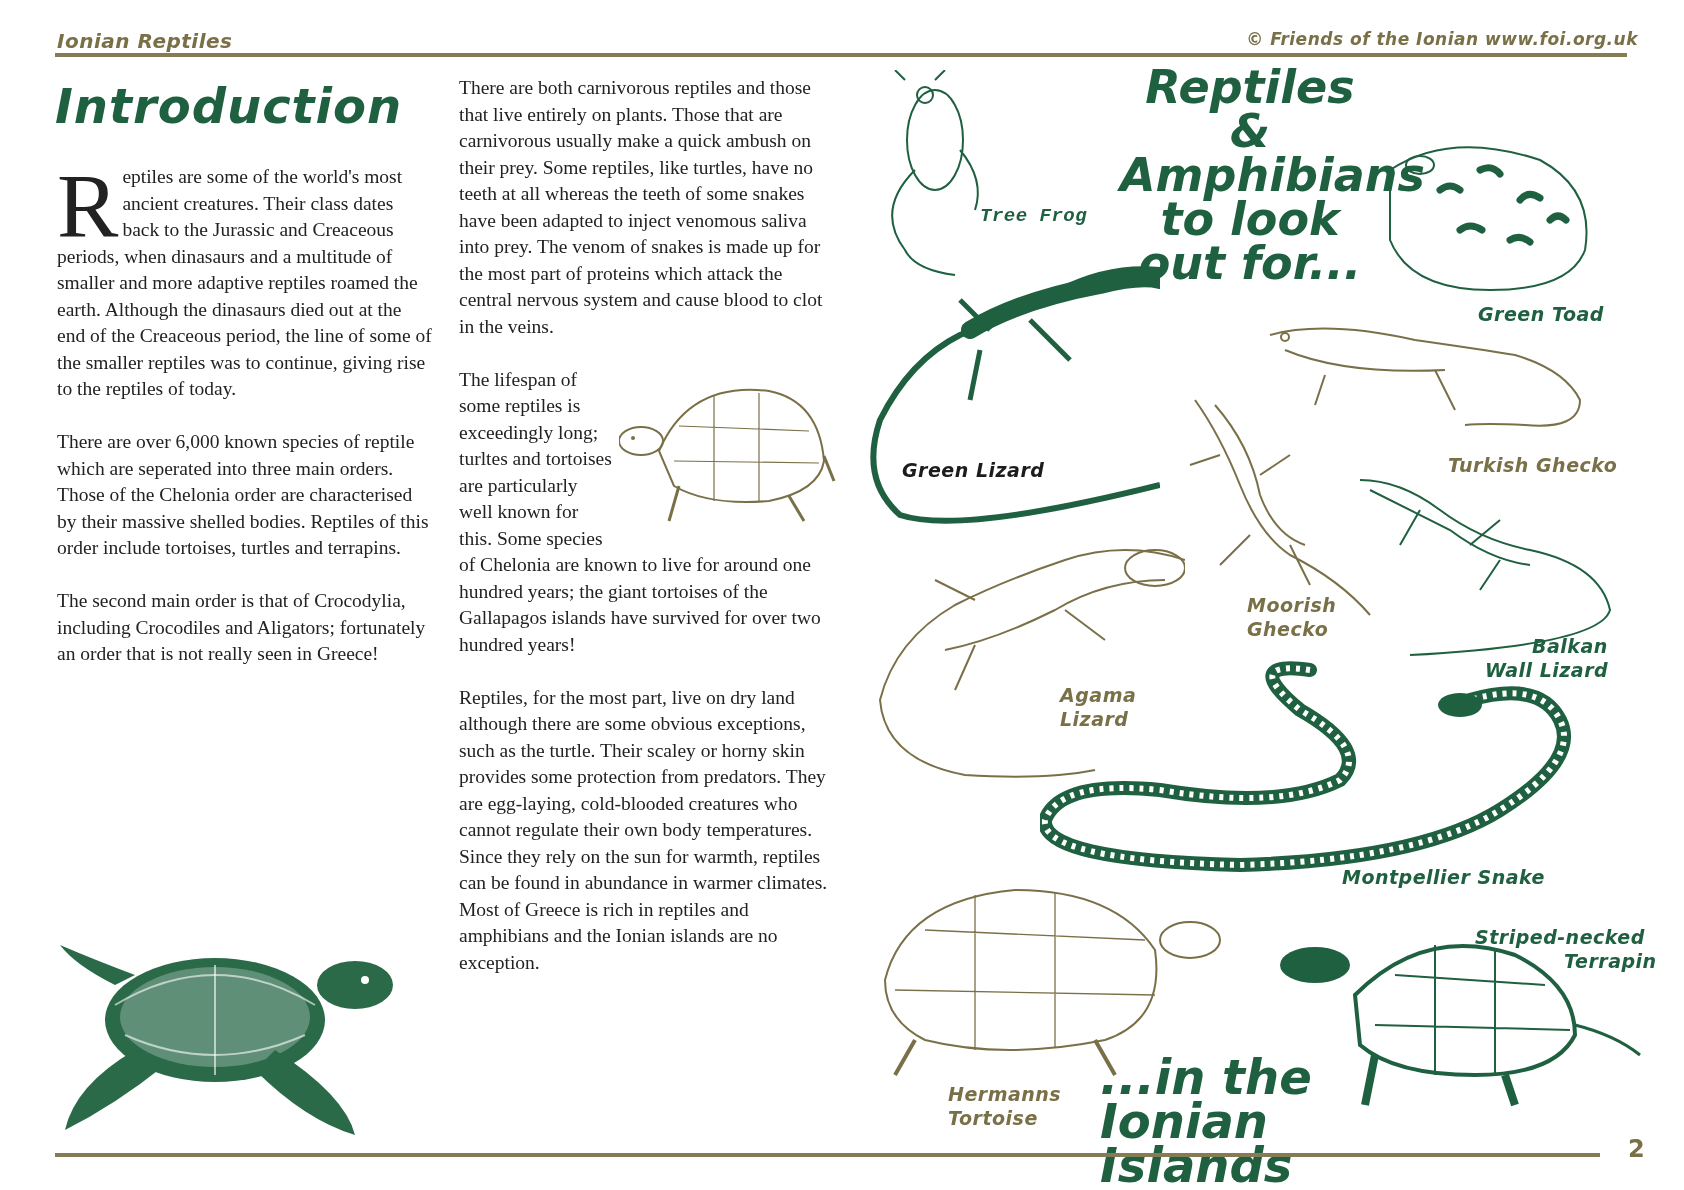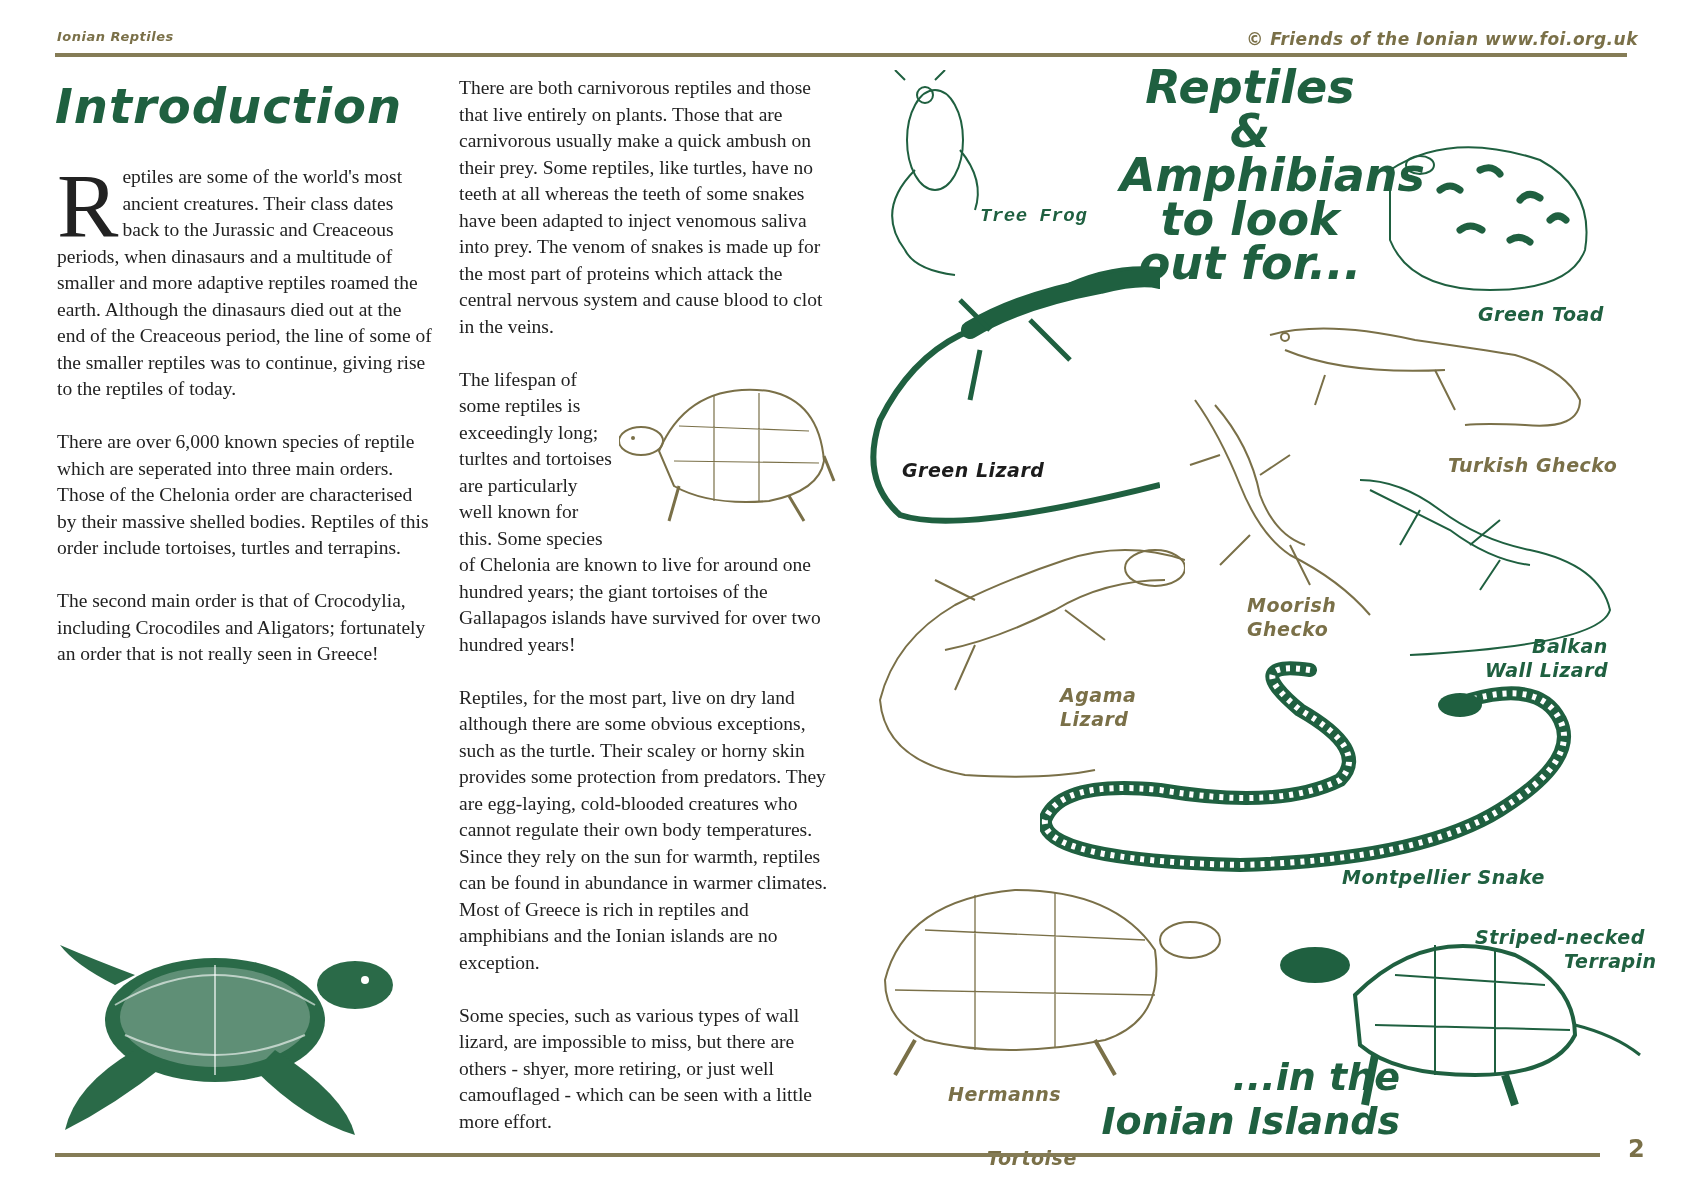--- a/index.html
+++ b/index.html
@@ -1,30 +1,30 @@
 <!DOCTYPE html>
 <html><head>
 <meta charset="utf-8">
 <style>
   html, body { margin:0; padding:0; background:#ffffff; }
   body { width:1684px; height:1190px; position:relative; overflow:hidden; font-family:"DejaVu Serif", serif; color:#222; }
-  .hdr-left { position:absolute; left:57px; top:29px; font-family:"DejaVu Sans", sans-serif; font-weight:bold; font-style:italic; font-size:13px; color:#7a7048; letter-spacing:0.5px; }
+  .hdr-left { position:absolute; left:57px; top:29px; font-family:"DejaVu Sans", sans-serif; font-weight:bold; font-style:italic; font-size:20px; color:#7a7048; letter-spacing:0.5px; }
   .hdr-right { position:absolute; right:46px; top:29px; font-family:"DejaVu Sans", sans-serif; font-weight:bold; font-style:italic; font-size:17px; color:#7a7048; letter-spacing:0.5px; }
   .rule-top { position:absolute; left:55px; top:53px; width:1572px; height:4px; background:#857c56; }
   .rule-bottom { position:absolute; left:55px; top:1153px; width:1545px; height:4px; background:#857c56; }
   .page-num { position:absolute; left:1628px; top:1135px; font-family:"DejaVu Sans", sans-serif; font-weight:bold; font-size:24px; color:#7a7048; }
   .intro-title { position:absolute; left:55px; top:78px; font-family:"DejaVu Sans", sans-serif; font-weight:bold; font-style:italic; font-size:48px; color:#1f6040; letter-spacing:1px; }
   .col { position:absolute; font-family:"Liberation Serif", serif; font-size:19.5px; line-height:26.5px; color:#222; }
   .col p { margin:0 0 26.5px 0; }
   .col1 { left:57px; top:164px; width:375px; }
   .col2 { left:459px; top:75px; width:380px; }
   .dropcap { float:left; font-family:"Liberation Serif", serif; font-size:92px; line-height:72px; margin:6px 4px 0 0; color:#222; }
   .float-tortoise { float:right; width:220px; height:160px; margin:4px 0 0 4px; }
   .panel-title { position:absolute; left:1120px; top:65px; width:260px; text-align:center; font-family:"DejaVu Sans", sans-serif; font-weight:bold; font-style:italic; font-size:46px; line-height:44px; color:#1f6040; }
-  .panel-footer { position:absolute; left:1100px; top:1055px; width:300px; text-align:right; font-family:"DejaVu Sans", sans-serif; font-weight:bold; font-style:italic; font-size:38px; line-height:44px; color:#1f6040; }
+  .panel-footer { position:absolute; left:1100px; top:1055px; width:300px; text-align:left; font-family:"DejaVu Sans", sans-serif; font-weight:bold; font-style:italic; font-size:48px; line-height:44px; color:#1f6040; }
   .label { position:absolute; font-family:"DejaVu Sans", sans-serif; font-weight:bold; font-style:italic; font-size:19px; line-height:24px; letter-spacing:0.5px; }
   .green { color:#1f6040; }
   .olive { color:#7a7048; }
   .black { color:#1c1c1c; }
   .illus { position:absolute; }
 </style>
 </head>
 <body>
 
 <div class="hdr-left">Ionian Reptiles</div>
@@ -60,21 +60,20 @@
     <svg class="float-tortoise" viewBox="0 0 220 160">
       <path d="M40 80 Q70 10 150 20 Q200 30 205 90 Q200 120 150 130 Q90 135 55 115 Z" fill="none" stroke="#7a7048" stroke-width="2"></path>
       <path d="M60 55 L190 60 M55 90 L200 92 M95 25 L95 130 M140 22 L140 130" stroke="#7a7048" stroke-width="1.2" fill="none"></path>
       <ellipse cx="22" cy="70" rx="22" ry="14" fill="none" stroke="#7a7048" stroke-width="2"></ellipse>
       <circle cx="14" cy="67" r="2" fill="#7a7048"></circle>
       <path d="M60 115 L50 150 M170 125 L185 150 M205 85 L215 110" stroke="#7a7048" stroke-width="3"></path>
     </svg>
     <span>The lifespan of some reptiles is exceedingly long;  turltes and tortoises are particularly well known for this.  Some species of Chelonia are known to live for around one hundred years; the giant tortoises of the Gallapagos islands have survived for over two hundred years!</span>
   </p>
   <p>Reptiles, for the most part, live on dry land although there are some obvious exceptions, such as the turtle.  Their scaley or horny skin provides some protection from predators.  They are egg-laying, cold-blooded creatures who cannot regulate their own body temperatures.  Since they rely on the sun for warmth, reptiles can be found in abundance in warmer climates.  Most of Greece is rich in reptiles and amphibians and the Ionian islands are no exception.</p>
-  <p>Some species, such as various types of wall lizard, are impossible to miss, but there are others - shyer, more retiring, or just well camouflaged - which can be seen with a little more effort.</p>
 </div>
 
 <div class="panel-title">Reptiles &amp; Amphibians to look out for...</div>
 
 <svg class="illus" style="left:875px;top:70px;" width="150" height="210" viewBox="0 0 150 210">
   <ellipse cx="60" cy="70" rx="28" ry="50" fill="none" stroke="#1f6040" stroke-width="2"></ellipse>
   <circle cx="50" cy="25" r="8" fill="none" stroke="#1f6040" stroke-width="2"></circle>
   <path d="M40 100 Q0 140 30 180 Q40 200 80 205" fill="none" stroke="#1f6040" stroke-width="2"></path>
   <path d="M85 80 Q110 110 100 140" fill="none" stroke="#1f6040" stroke-width="2"></path>
   <path d="M30 10 L20 0 M60 10 L70 0" stroke="#1f6040" stroke-width="2"></path>
@@ -135,21 +134,21 @@
 </svg>
 <div class="label green" style="left:1342px;top:865px;">Montpellier Snake</div>
 
 <svg class="illus" style="left:865px;top:870px;" width="360" height="210" viewBox="0 0 360 210">
   <path d="M20 110 Q40 30 150 20 Q250 20 290 80 Q300 150 240 170 Q140 190 60 170 Q20 150 20 110 Z" fill="none" stroke="#7a7048" stroke-width="2"></path>
   <path d="M60 60 L280 70 M30 120 L290 125 M110 25 L110 180 M190 22 L190 178" stroke="#7a7048" stroke-width="1.3" fill="none"></path>
   <ellipse cx="325" cy="70" rx="30" ry="18" fill="none" stroke="#7a7048" stroke-width="2"></ellipse>
   <path d="M50 170 L30 205 M230 170 L250 205" stroke="#7a7048" stroke-width="4"></path>
 </svg>
 <div class="label olive" style="left:948px;top:1082px;">Hermanns</div>
-<div class="label olive" style="left:987px;top:1106px;margin-top:40px;">Tortoise</div>
+<div class="label olive" style="left:948px;top:1106px;">Tortoise</div>
 
 <svg class="illus" style="left:1275px;top:925px;" width="370" height="185" viewBox="0 0 370 185">
   <path d="M80 70 Q150 0 240 30 Q300 60 300 110 Q280 150 200 150 Q120 150 85 120 Z" fill="#ffffff" stroke="#1f6040" stroke-width="4"></path>
   <path d="M120 50 L270 60 M100 100 L295 105 M160 20 L160 150 M220 25 L220 150" stroke="#1f6040" stroke-width="2" fill="none"></path>
   <ellipse cx="40" cy="40" rx="35" ry="18" fill="#1f6040"></ellipse>
   <path d="M300 100 Q340 110 365 130" stroke="#1f6040" stroke-width="3" fill="none"></path>
   <path d="M100 130 L90 180 M230 150 L240 180" stroke="#1f6040" stroke-width="8"></path>
 </svg>
 <div class="label green" style="left:1475px;top:925px;">Striped-necked</div>
 <div class="label green" style="left:1541px;top:949px;margin-left:23px;">Terrapin</div>

